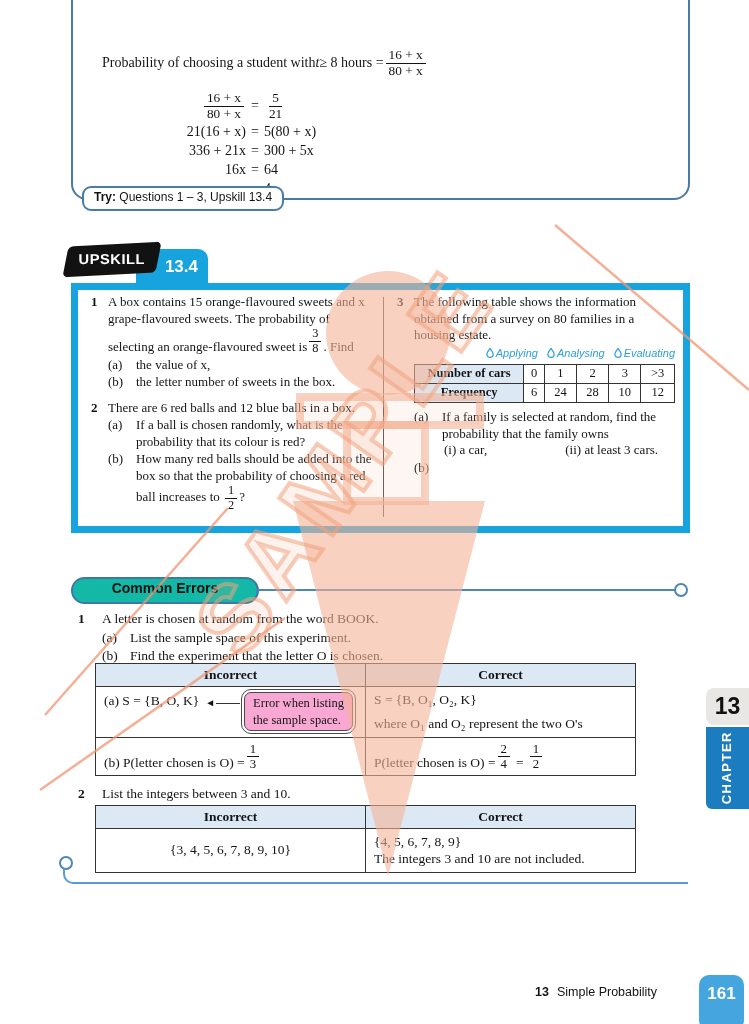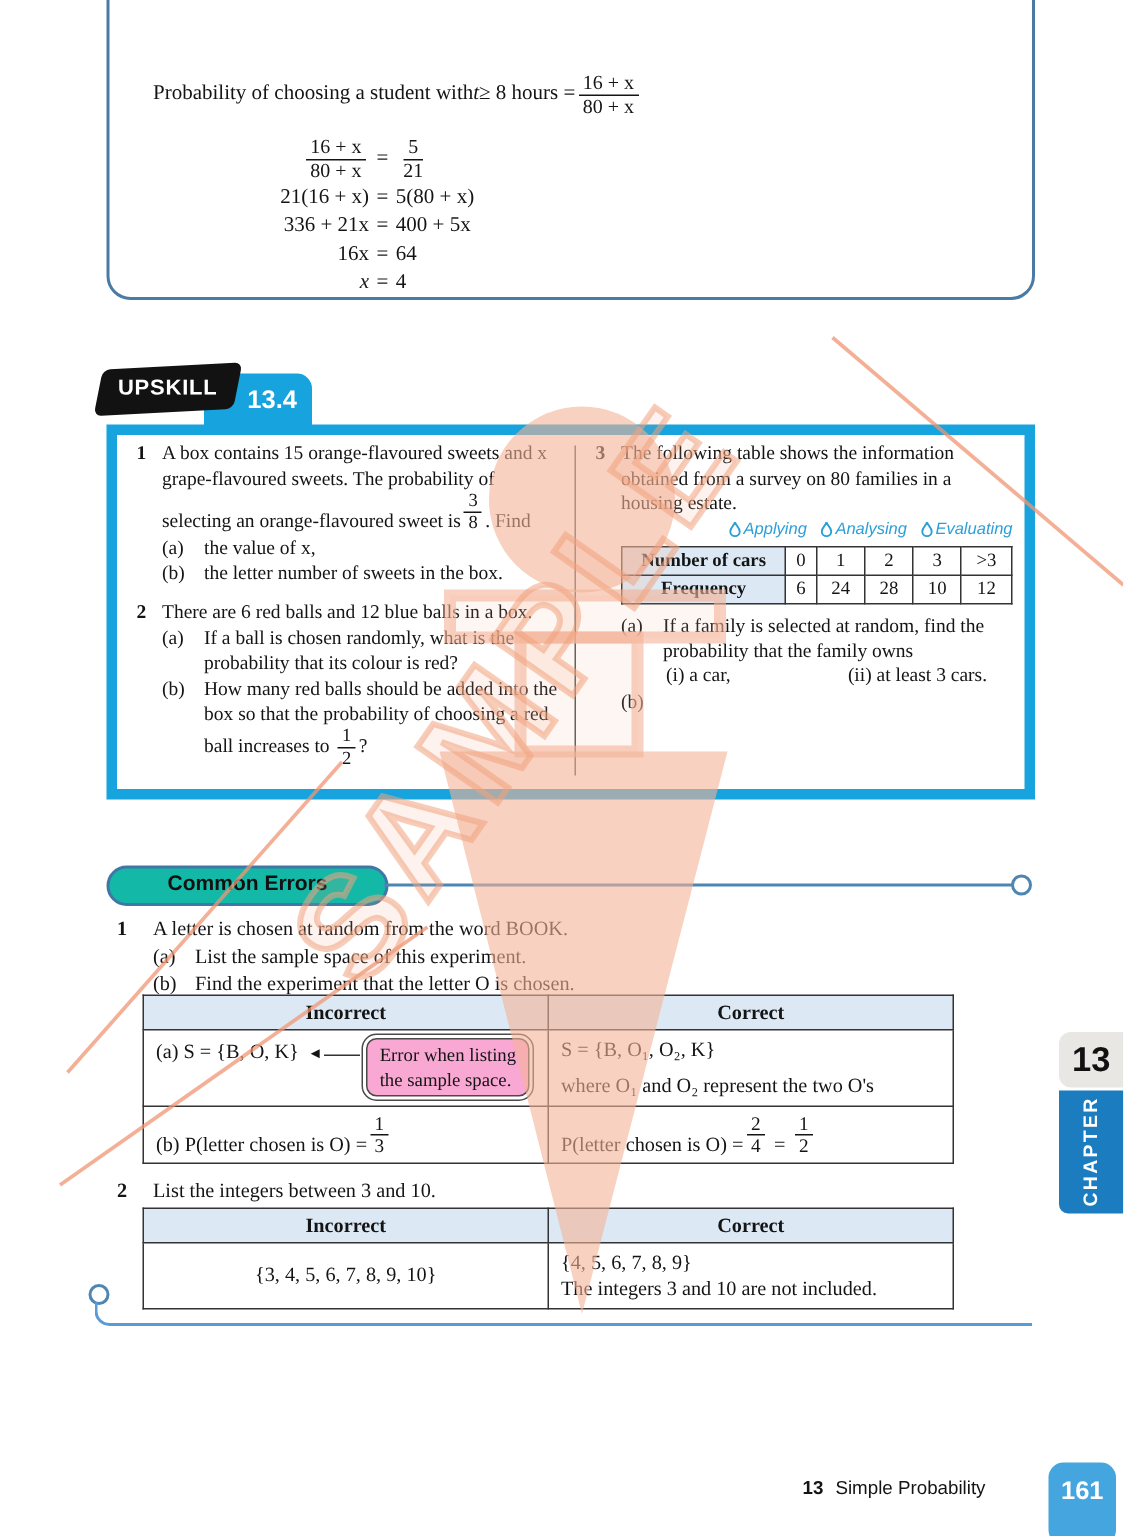--- a/index.html
+++ b/index.html
@@ -132,34 +132,38 @@
       </span>
     </div>
     <div class="eqrow">
       <span class="eq-lhs">21(16 + x)</span>
       <span class="eq-mid">=</span>
       <span>5(80 + x)</span>
     </div>
     <div class="eqrow">
       <span class="eq-lhs">336 + 21x</span>
       <span class="eq-mid">=</span>
-      <span>400 + 5x</span>
+      <span>300 + 5x</span>
     </div>
     <div class="eqrow">
       <span class="eq-lhs">16x</span>
       <span class="eq-mid">=</span>
       <span>64</span>
     </div>
     <div class="eqrow">
       <span class="eq-lhs it">x</span>
       <span class="eq-mid">=</span>
       <span>4</span>
     </div>
   </div>
 
+  <div class="abs try-pill">
+    <b>Try:</b>
+    <span>Questions 1 – 3, Upskill 13.4</span>
+  </div>
 
   <div class="abs tab-blue">
     <span>13.4</span>
   </div>
   <div class="abs badge-black">
     <span>UPSKILL</span>
   </div>
 
   <div class="abs ex-box"></div>
   <div class="abs ex-divider"></div>

